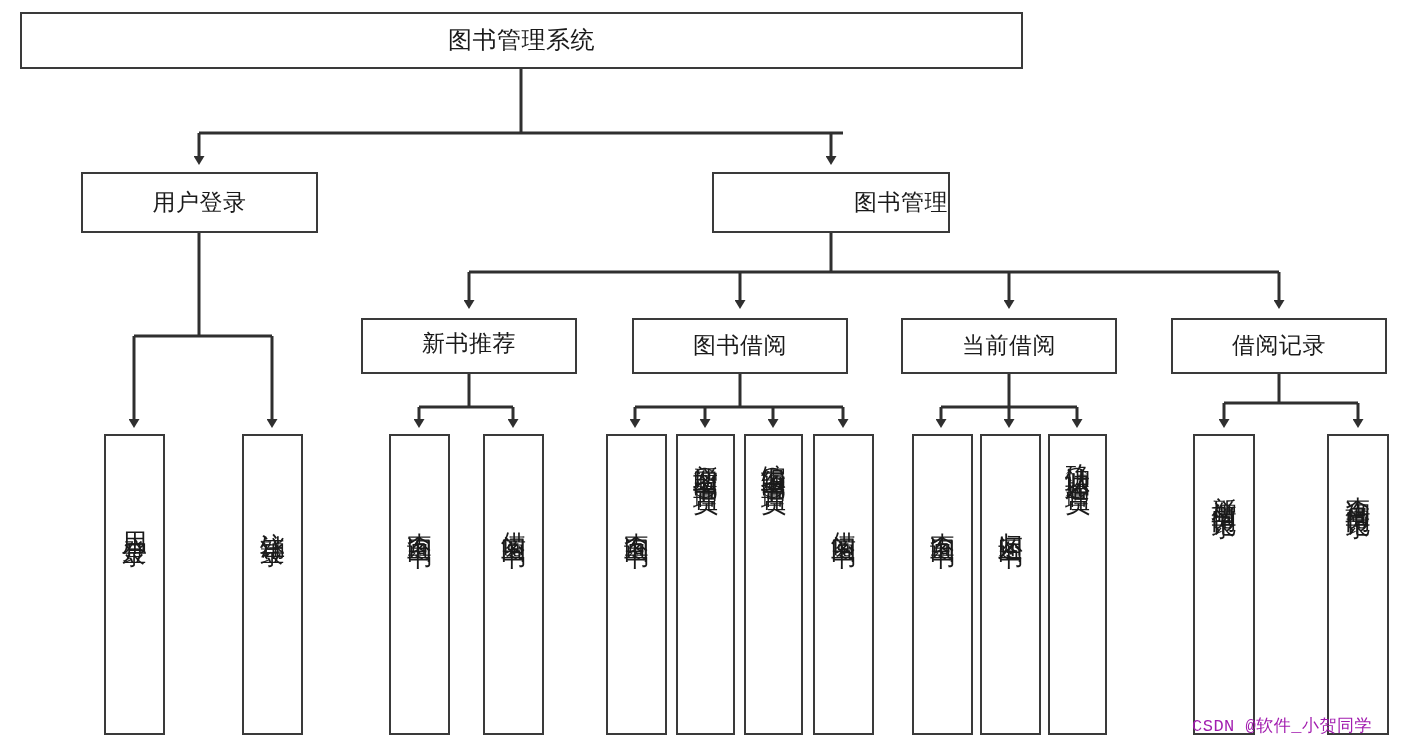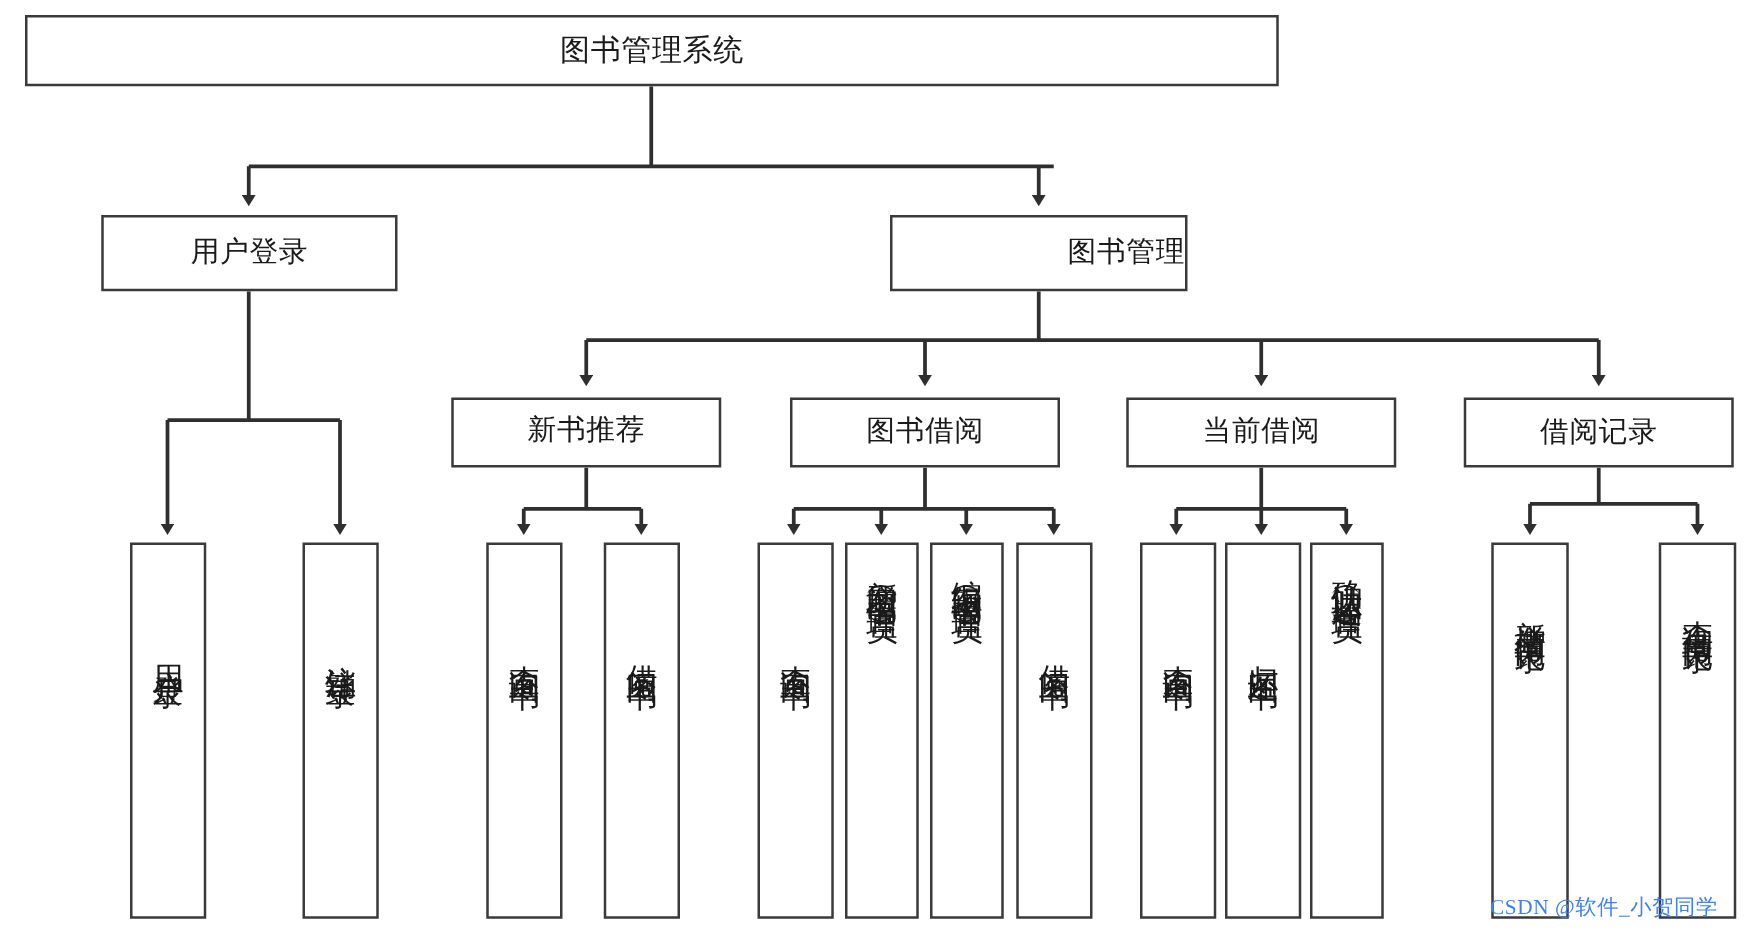--- a/index.html
+++ b/index.html
@@ -56,24 +56,24 @@
     letter-spacing: 4px;
     line-height: 1;
     white-space: nowrap;
   }
   .node.root .node-label { font-size: 24px; }
   .watermark {
     position: absolute;
     left: 1192px;
     top: 714px;
     font-size: 17px;
-    color: #3b82f6;
+    color: #a21caf;
     letter-spacing: 0.5px;
     white-space: nowrap;
-    font-family: Liberation Serif, serif;
+    font-family: Liberation Mono, monospace;
   }
 </style>
 </head>
 <body>
 
 <div id="diagram-root">
 
   <svg id="diagram-svg" viewBox="0 0 1405 747" xmlns="http://www.w3.org/2000/svg">
     <defs>
       <marker id="arrow" markerWidth="9" markerHeight="11" refX="1" refY="5.5" orient="auto" markerUnits="userSpaceOnUse">
@@ -137,21 +137,21 @@
 
   <div class="node horizontal" style="left:361px; top:318px; width:216px; height:56px;font-family:Liberation Mono, monospace;">
     <span class="node-label">新书推荐</span>
   </div>
   <div class="node horizontal" style="left:632px; top:318px; width:216px; height:56px;">
     <span class="node-label">图书借阅</span>
   </div>
   <div class="node horizontal" style="left:901px; top:318px; width:216px; height:56px;">
     <span class="node-label">当前借阅</span>
   </div>
-  <div class="node horizontal" style="left:1171px; top:318px; width:216px; height:56px;font-family:Liberation Serif, serif;">
+  <div class="node horizontal" style="left:1171px; top:318px; width:216px; height:56px;">
     <span class="node-label">借阅记录</span>
   </div>
 
   <div class="node vertical" style="left:104px; top:434px; width:61px; height:301px; padding-top:76px;">
     <span class="node-label">用户登录</span>
   </div>
   <div class="node vertical" style="left:242px; top:434px; width:61px; height:301px; padding-top:76px;">
     <span class="node-label">注销登录</span>
   </div>
 

